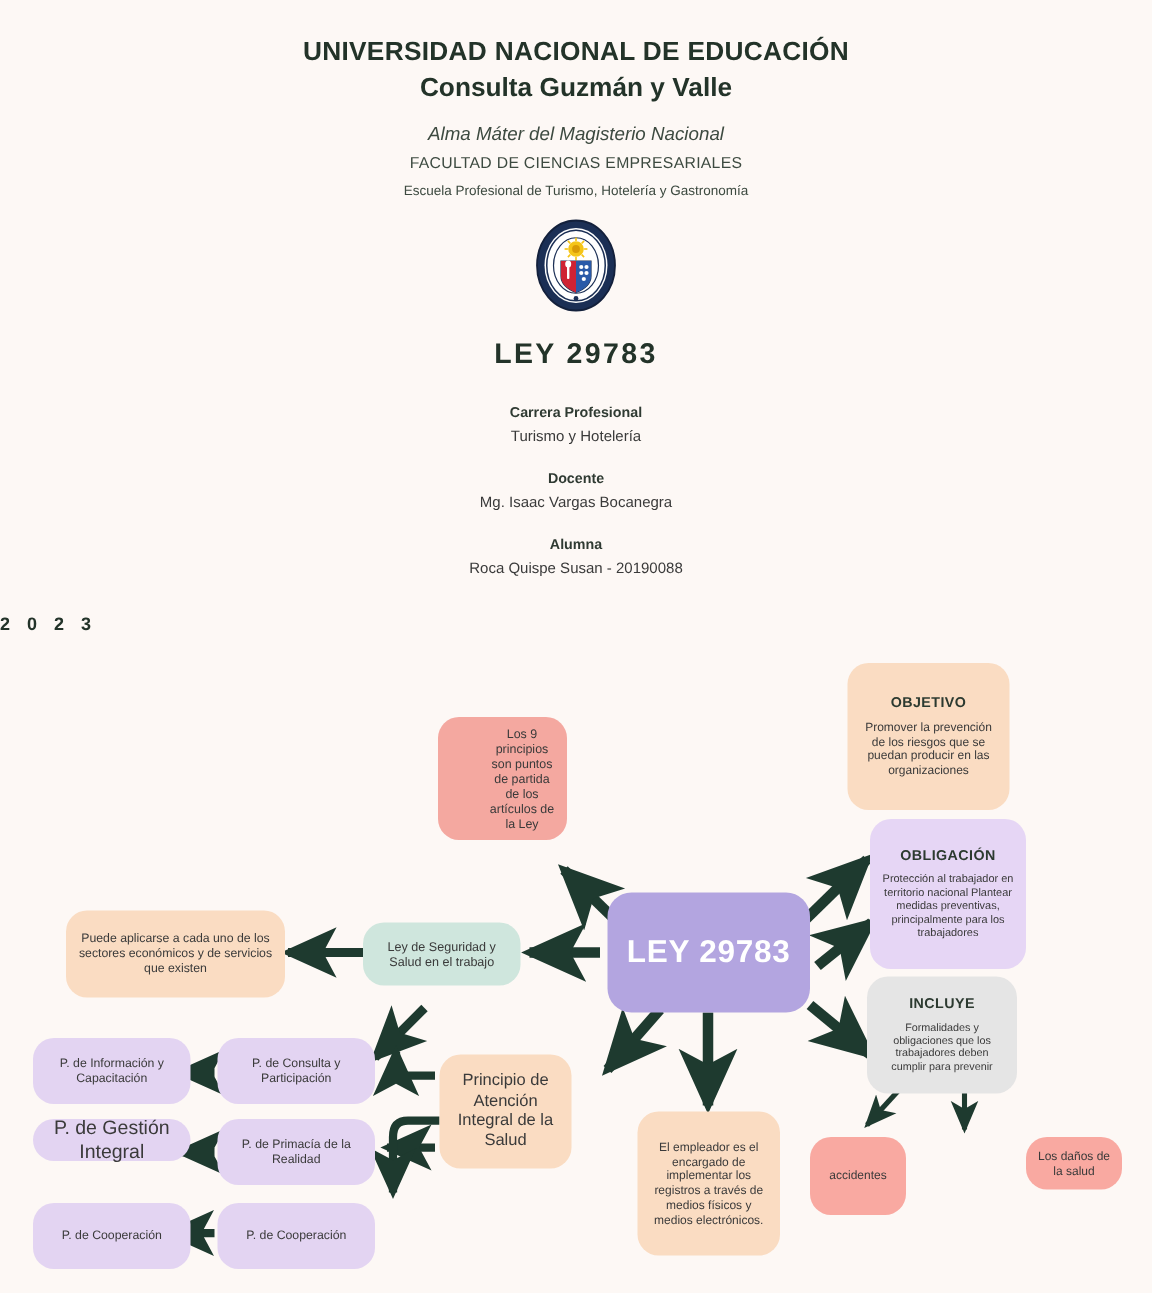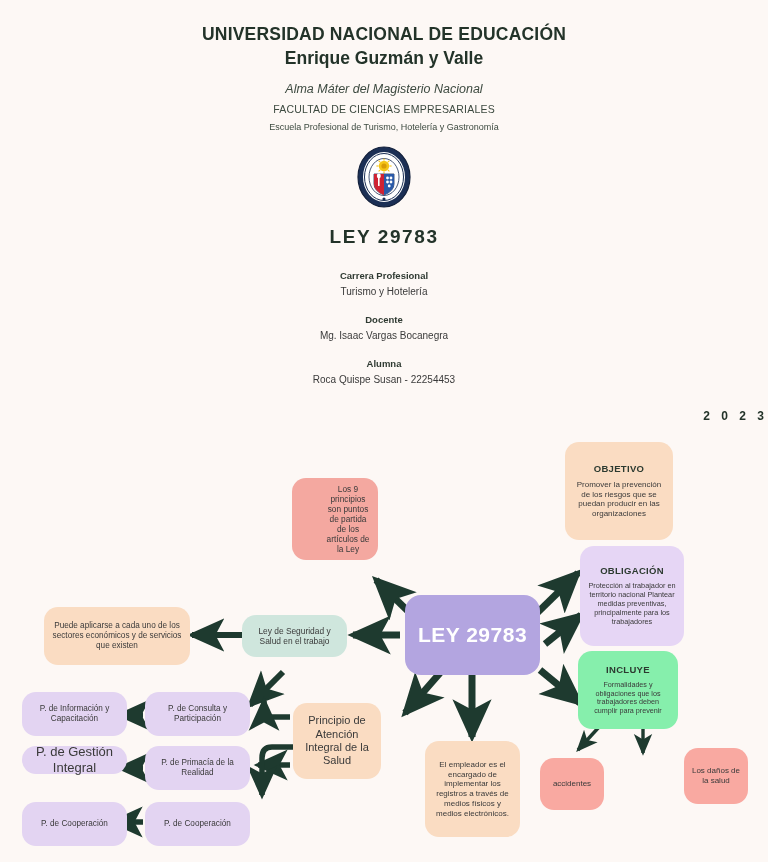--- a/index.html
+++ b/index.html
@@ -42,21 +42,21 @@
   .ley-title {
     margin-top: 18px; text-align: center;
     font-size: 19px; font-weight: bold; color: #233329; letter-spacing: 1.6px;
   }
   .meta { text-align: center; margin-top: 22px; }
   .meta-group { margin-top: 17px; }
   .meta-group:first-child { margin-top: 0; }
   .meta-label { font-size: 9.5px; font-weight: bold; color: #2f3a32; }
   .meta-value { font-size: 10px; color: #3a3a3a; margin-top: 5px; }
   .year {
-    text-align: right; margin-top: 24px;
+    text-align: left; margin-top: 24px;
     font-size: 12px; font-weight: bold; color: #233329; letter-spacing: 4px;
   }
 
   
   .diagram { position: absolute; left: 0; top: 425px; width: 768px; height: 437px; }
   .diagram svg.arrows {
     position: absolute; left: 0; top: 0; width: 768px; height: 437px;
     pointer-events: none;
   }
 
@@ -74,37 +74,37 @@
     color: #2c3a30;
   }
   .node .bd { color: #3a3a3a; }
 
   
   .c-purple   { background: #e3d4f2; }
   .c-purple-d { background: #b3a5e0; }
   .c-peach    { background: #fadcc2; }
   .c-lav      { background: #e6d6f5; }
   .c-mint     { background: #cfe6dd; }
-  .c-mint2    { background: #86efac; }
+  .c-mint2    { background: #e5e5e5; }
   .c-pink     { background: #f4a8a0; }
   .c-pink2    { background: #f9a9a1; }
 
   .center-node {
     font-size: 21px; font-weight: bold; color: #ffffff;
     letter-spacing: .5px; border-radius: 16px;
   }
 </style>
 </head>
 <body>
 
 <div class="page">
 
   <div class="header">
     <div class="uni-line1">UNIVERSIDAD NACIONAL DE EDUCACIÓN</div>
-    <div class="uni-line2">Enrique Guzmán y Valle</div>
+    <div class="uni-line2">Consulta Guzmán y Valle</div>
     <div class="alma">Alma Máter del Magisterio Nacional</div>
     <div class="facultad">FACULTAD DE CIENCIAS EMPRESARIALES</div>
     <div class="escuela">Escuela Profesional de Turismo, Hotelería y Gastronomía</div>
 
     <div class="seal-wrap">
       <svg class="seal" viewBox="0 0 56 62">
         <ellipse cx="28" cy="31" rx="26" ry="30" fill="#1b2f55" stroke="#13203b" stroke-width="1.2"></ellipse>
         <ellipse cx="28" cy="31" rx="21" ry="25" fill="#ffffff"></ellipse>
         <ellipse cx="28" cy="31" rx="19.5" ry="23.5" fill="none" stroke="#1b2f55" stroke-width="1"></ellipse>
         <ellipse cx="28" cy="31" rx="15" ry="18.5" fill="#ffffff" stroke="#1b2f55" stroke-width="0.8"></ellipse>
@@ -147,21 +147,21 @@
     <div class="meta-group">
       <div class="meta-label">Carrera Profesional</div>
       <div class="meta-value">Turismo y Hotelería</div>
     </div>
     <div class="meta-group">
       <div class="meta-label">Docente</div>
       <div class="meta-value">Mg. Isaac  Vargas Bocanegra</div>
     </div>
     <div class="meta-group">
       <div class="meta-label">Alumna</div>
-      <div class="meta-value">Roca Quispe Susan - 22254453</div>
+      <div class="meta-value">Roca Quispe Susan - 20190088</div>
     </div>
   </div>
 
   <div class="year">2 0 2 3</div>
 
   <div class="diagram">
 
     <svg class="arrows" viewBox="0 0 768 437">
       <defs>
         <marker id="ah" markerWidth="7" markerHeight="7" refX="5.4" refY="3.2" orient="auto" markerUnits="strokeWidth">
@@ -258,18 +258,18 @@
     <div class="node c-purple" style="left:22px; top:377px; width:105px; height:44px; font-size:8.2px;">
       <span class="bd">P. de Cooperación</span>
     </div>
     <div class="node c-purple" style="left:145px; top:377px; width:105px; height:44px; font-size:8.2px;">
       <span class="bd">P. de Cooperación</span>
     </div>
 
     <div class="node c-pink2" style="left:540px; top:333px; width:64px; height:52px; font-size:8px;">
       <span class="bd">accidentes</span>
     </div>
-    <div class="node c-pink2" style="left:684px; top:323px; width:64px; height:56px; font-size:8px;">
+    <div class="node c-pink2" style="left:684px; top:333px; width:64px; height:35px; font-size:8px;">
       <span class="bd">Los daños de la salud</span>
     </div>
 
   </div>
 </div>
 
 </body></html>

